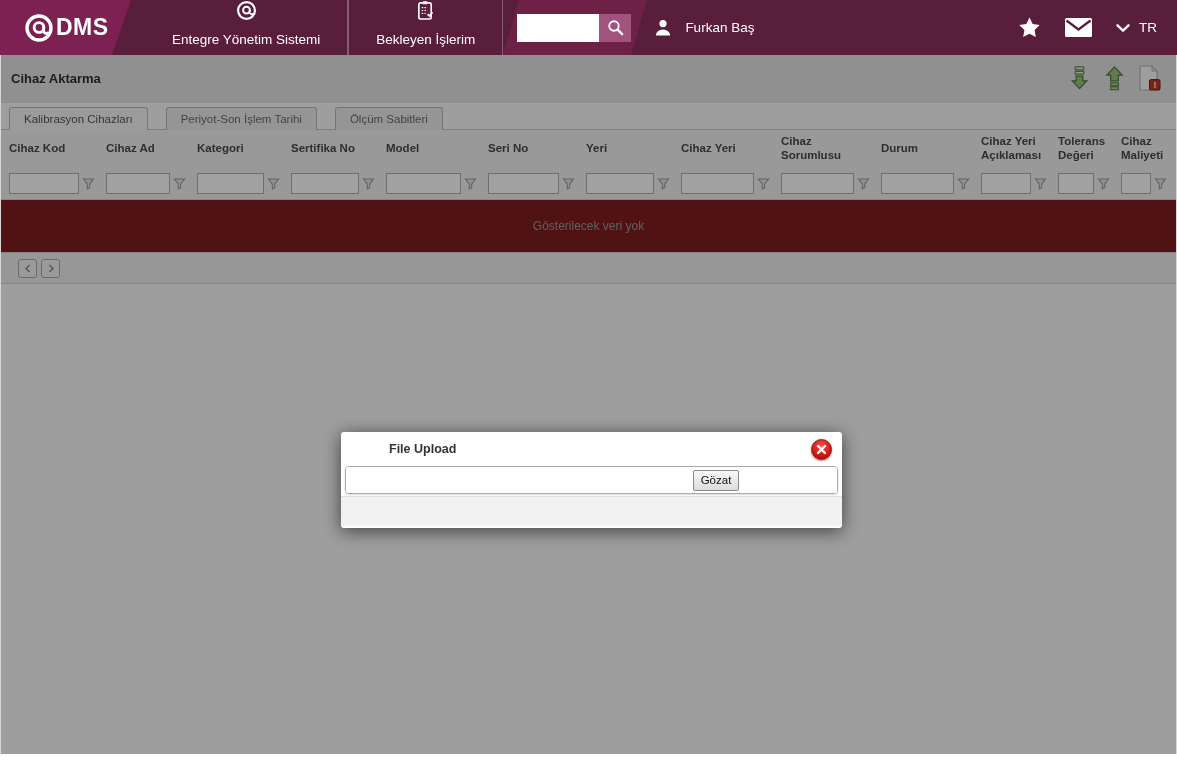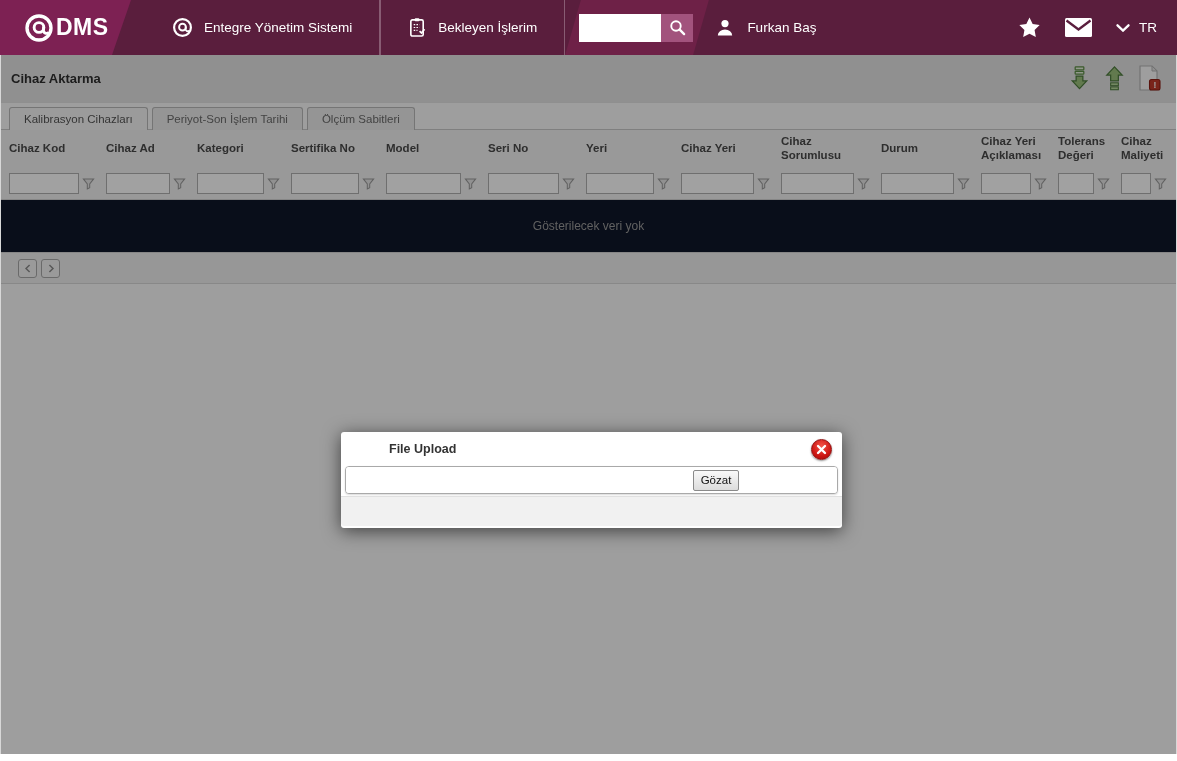--- a/index.html
+++ b/index.html
@@ -5,60 +5,60 @@
   * { margin:0; padding:0; box-sizing:border-box; }
   html,body { width:1177px; height:761px; overflow:hidden; background:#fff;
               font-family:"Liberation Sans", sans-serif; }
 
   
   .nav { position:relative; height:55px; background:#5a1e3d; display:flex; align-items:center; color:#fff; }
   .logo-block { position:relative; width:131px; height:55px; background:#7d2153; flex:0 0 auto;
                 clip-path:polygon(0 0,131px 0,112px 100%,0 100%);
                 display:flex; align-items:center; padding-left:24px; gap:2px; cursor:pointer; }
   .logo-text { font-size:23px; font-weight:bold; letter-spacing:.5px; }
-  .nav-item { display:flex; align-items:center; gap:11px; padding:0 27px; height:55px; font-size:13.5px; cursor:pointer; white-space:nowrap; }
+  .nav-item { display:flex; align-items:center; gap:11px; padding:0 27px; height:55px; font-size:13.5px; cursor:pointer; white-space:nowrap;flex-direction:column; }
   .nav-sep { width:1px; height:55px; background:rgba(255,255,255,.28); flex:0 0 auto; }
   .search-wrap { position:relative; margin-left:14px; display:flex; align-items:center; height:55px; }
   .search-skew { position:absolute; left:-6px; top:0; width:128px; height:55px; background:#6e2147; transform:skewX(-16deg); }
   .search-input { position:relative; width:82px; height:28px; border:none; outline:none; background:#fff; padding:0 5px; font-size:12px; }
   .search-btn { position:relative; width:32px; height:28px; border:none; background:#a2537d; cursor:pointer; display:flex; align-items:center; justify-content:center; }
   .user { display:flex; align-items:center; gap:12px; margin-left:22px; font-size:13.5px; cursor:pointer; }
   .nav-spacer { flex:1; }
   .icon-btn { background:none; border:none; cursor:pointer; display:flex; align-items:center; justify-content:center; padding:0; }
   .star-btn { margin-right:24px; }
   .mail-btn { margin-right:24px; }
   .lang { display:flex; align-items:center; gap:9px; margin-right:20px; font-size:13.5px; cursor:pointer; }
 
   
   .content { position:relative; height:699px; background:#fbfbfb; border-left:1px solid #d8d8d8; border-right:1px solid #d8d8d8; }
   .title-bar { position:relative; height:48px; background:#e5e5e5; border-bottom:1px solid #e2e2e2; display:flex; align-items:center; padding-left:10px; }
   .page-title { font-size:13px; font-weight:bold; color:#2f2f2f; }
   .title-actions { position:absolute; right:12px; top:7px; display:flex; gap:5px; }
   .title-actions .icon-btn { width:30px; height:32px; }
 
-  .tabs { display:flex; gap:4px; padding:4px 0 0 8px; height:27px; border-bottom:1px solid #c9c9c9; }
+  .tabs { display:flex; gap:18px; padding:4px 0 0 8px; height:27px; border-bottom:1px solid #c9c9c9; }
   .tab { font-size:11.5px; color:#6b6b6b; background:#ececec; border:1px solid #b9b9b9; border-bottom:none;
          border-radius:3px 3px 0 0; padding:0 14px; height:23px; cursor:pointer; font-family:inherit; }
   .tab:first-child { background:#f6f6f6; color:#555; }
 
   .grid-head { background:#f2f2f2; padding:0 0 0 8px; }
   .cols { display:flex; }
   .col { flex:0 0 auto; padding:0 10px 0 0; }
   .col:nth-child(1){width:97px}.col:nth-child(2){width:91px}.col:nth-child(3){width:94px}
   .col:nth-child(4){width:95px}.col:nth-child(5){width:102px}.col:nth-child(6){width:98px}
   .col:nth-child(7){width:95px}.col:nth-child(8){width:100px}.col:nth-child(9){width:100px}
   .col:nth-child(10){width:100px}.col:nth-child(11){width:77px}.col:nth-child(12){width:63px}
   .col:nth-child(13){width:57px}
   .col-label { height:38px; display:flex; align-items:center; font-size:11.5px; font-weight:bold; color:#4a4a4a; line-height:1.2; }
   .col-filter { height:31px; display:flex; align-items:center; gap:3px; }
   .filter-input { flex:1; min-width:0; height:21px; border:1px solid #b0b0b0; background:#fff; padding:0 3px; font-size:11px; outline:none; }
   .funnel { flex:0 0 14px; display:flex; align-items:center; cursor:pointer; }
 
   .empty-row { height:54px; border-top:1px solid #d4d4d4; border-bottom:1px solid #d4d4d4;
-               display:flex; align-items:center; justify-content:center; background:#0f172a; }
+               display:flex; align-items:center; justify-content:center; background:#7f1d1d; }
   .empty-row span { font-size:12px; color:#9a9a9a; }
   .pager { height:31px; background:#f0f0f0; border-bottom:1px solid #d8d8d8; display:flex; align-items:center; gap:4px; padding-left:17px; }
   .pager button { width:19px; height:19px; border:1px solid #a8a8a8; border-radius:3px; background:#f4f4f4; cursor:pointer;
                   display:flex; align-items:center; justify-content:center; }
 
   .dim { position:absolute; inset:0; background:rgba(0,0,0,.37); z-index:5; }
 
   
   .modal { position:absolute; left:340px; top:377px; width:501px; height:96px; z-index:10;
            background:#fff; border-radius:3px; box-shadow:0 3px 18px rgba(0,0,0,.6); }

